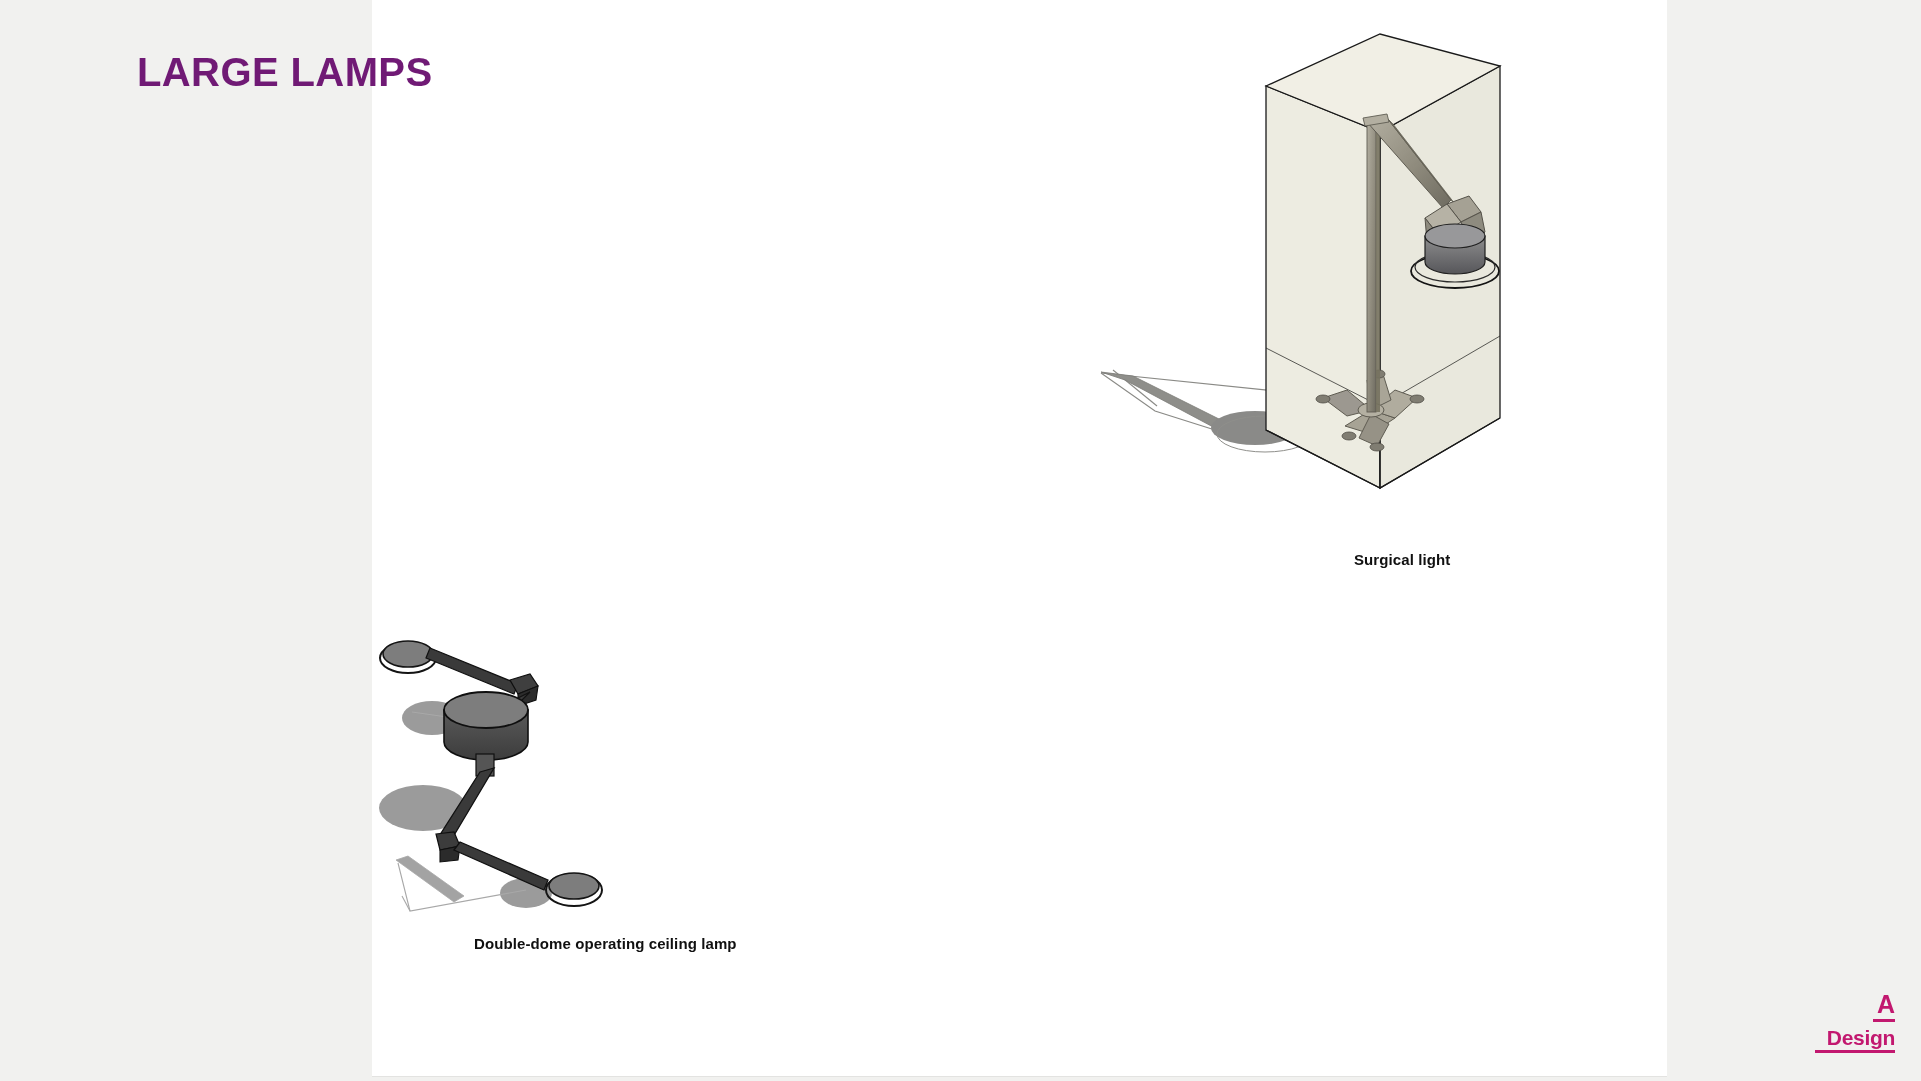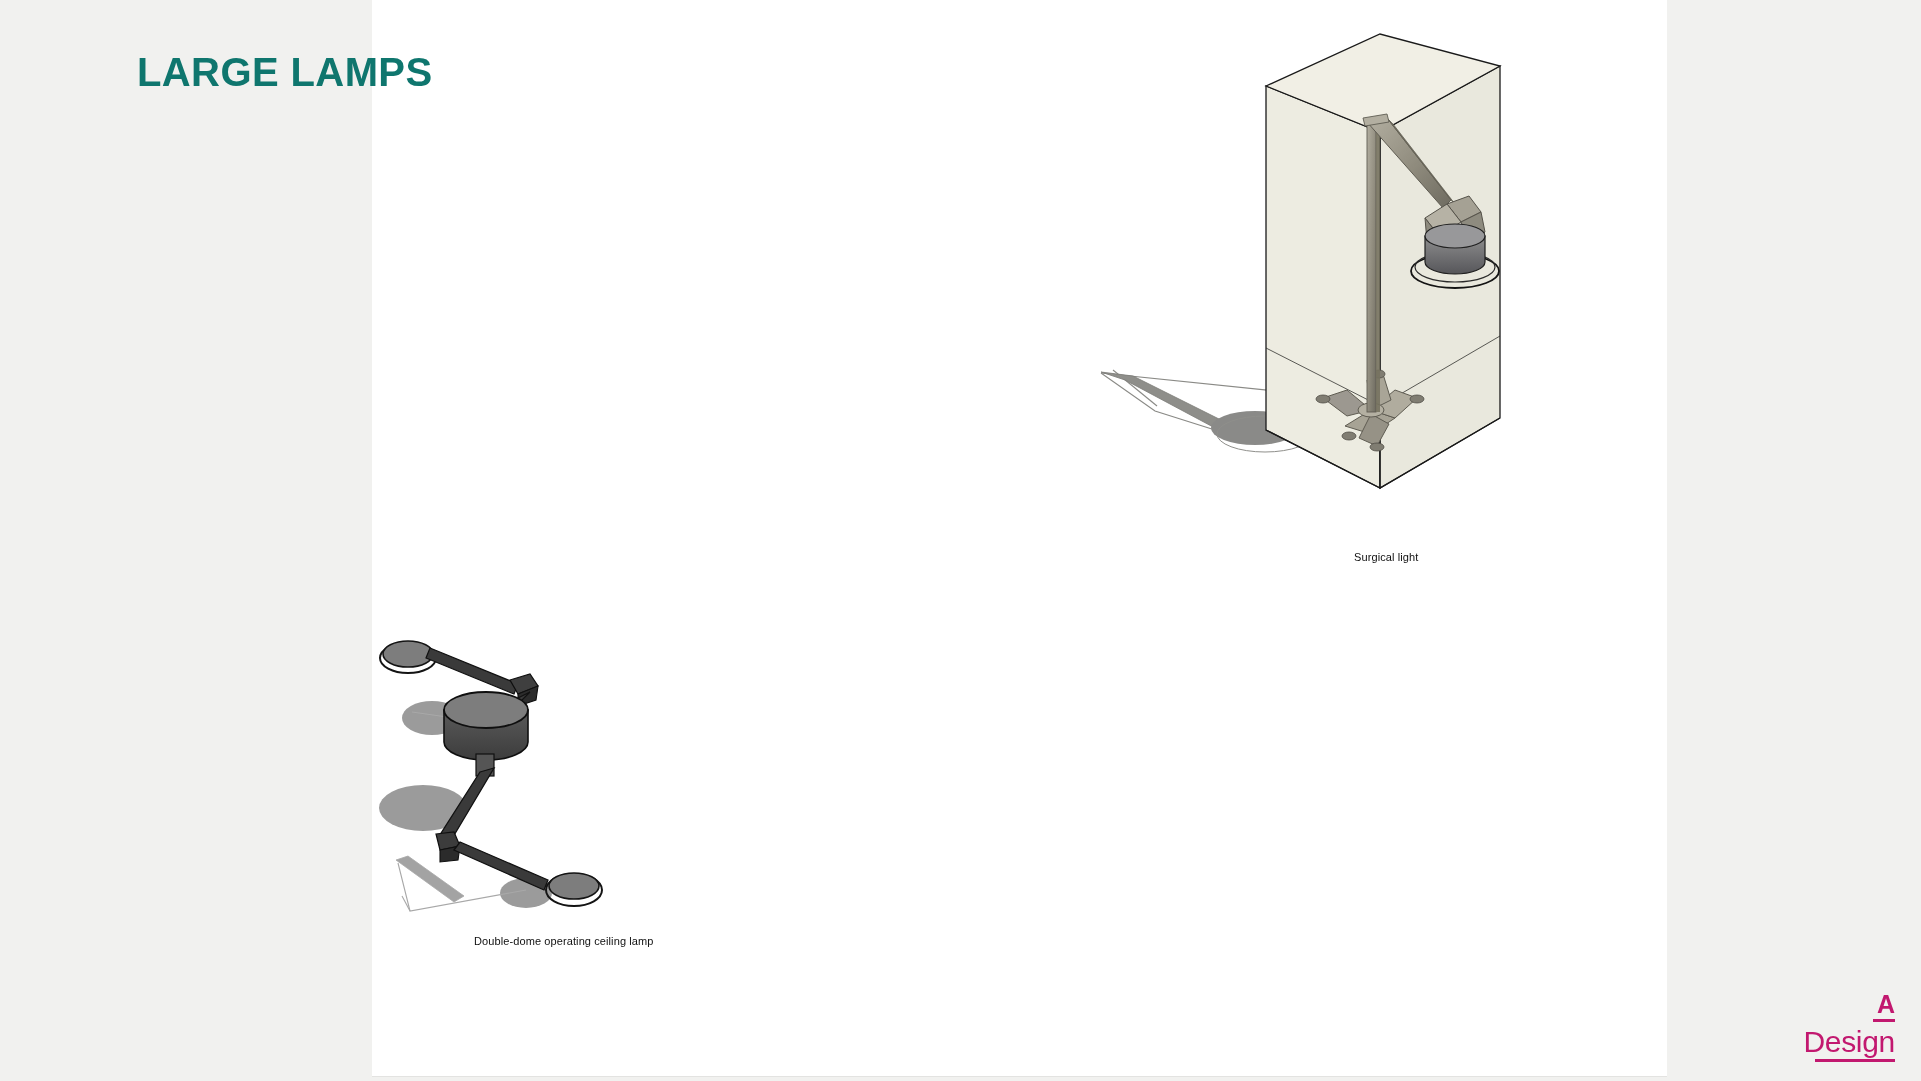--- a/index.html
+++ b/index.html
@@ -35,30 +35,30 @@
   }
 
   
   #title {
     position: absolute;
     left: 137px;
     top: 50px;
     font-size: 40px;
     font-weight: 700;
     letter-spacing: 0.4px;
-    color: #0f766e;
+    color: #701a75;
     white-space: nowrap;
     z-index: 6;
   }
 
   
   .caption {
     position: absolute;
-    font-size: 11px;
-    font-weight: 400;
+    font-size: 15px;
+    font-weight: 700;
     letter-spacing: 0.1px;
     color: #101010;
     white-space: nowrap;
     z-index: 6;
   }
   #caption-surgical  { left: 1354px; top: 551px; }
   #caption-doubledome{ left: 474px;  top: 935px; }
 
   
   .drawing { position: absolute; z-index: 4; }
@@ -84,22 +84,22 @@
     padding-bottom: 1px;
     letter-spacing: 0px;
   }
   #logo .rule-a {
     height: 3px;
     background: #c2186f;
     width: 22px;
     margin: 1px 0 5px auto;
   }
   #logo .logo-design {
-    font-size: 30px;
-    font-weight: 400;
+    font-size: 21px;
+    font-weight: 700;
     display: block;
     letter-spacing: -0.3px;
   }
   #logo .rule-design {
     height: 3px;
     background: #c2186f;
     width: 80px;
     margin: 2px 0 0 auto;
   }
 </style>

